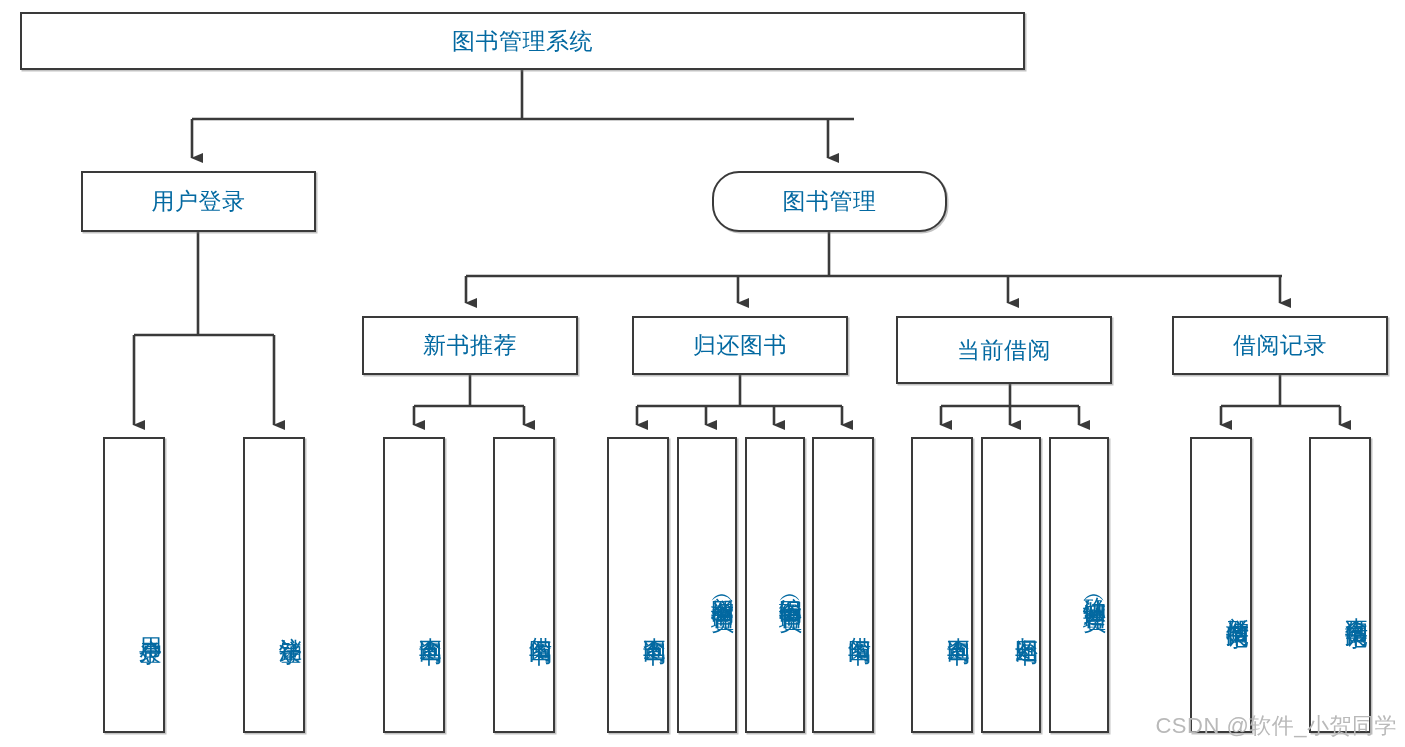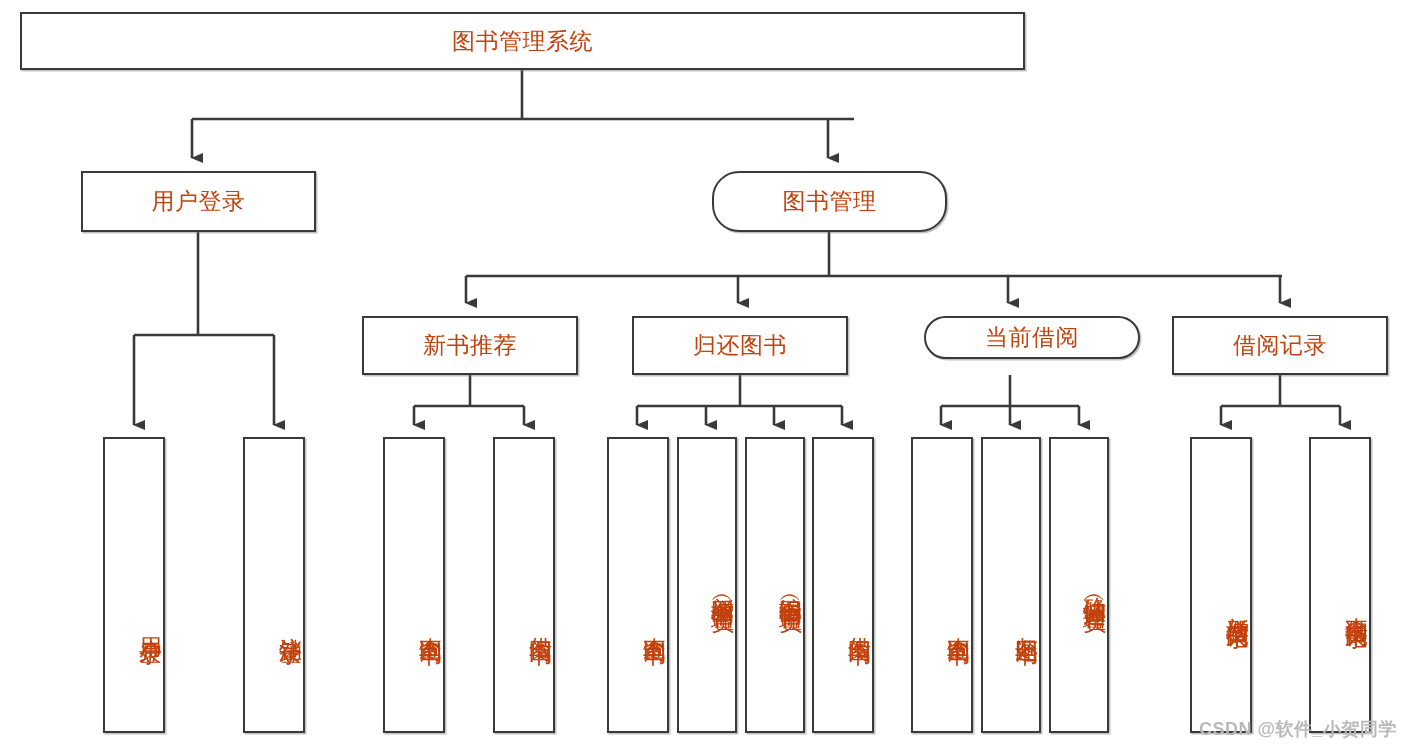--- a/index.html
+++ b/index.html
@@ -26,21 +26,21 @@
     pointer-events: none;
   }
   .node {
     position: absolute;
     box-sizing: border-box;
     border: 2px solid #3a3a3a;
     background: #ffffff;
     display: flex;
     align-items: center;
     justify-content: center;
-    color: #c2410c;
+    color: #0369a1;
     box-shadow: 1.5px 1.5px 0 rgba(120,120,120,0.45);
   }
   .node-h {
     font-size: 23px;
     letter-spacing: 0.5px;
     white-space: nowrap;
   }
   .node-v {
     writing-mode: vertical-rl;
     text-orientation: upright;
@@ -52,25 +52,24 @@
     padding-top: 6px;
     text-align: center;
   }
   .node-v.tall {
     padding-top: 4px;
   }
   .watermark {
     position: absolute;
     right: 8px;
     bottom: 6px;
-    font-size: 18px;
+    font-size: 22px;
     color: #b9b9b9;
     white-space: nowrap;
     letter-spacing: 0.5px;
-    font-weight: bold;
   }
 </style>
 </head>
 <body>
 
 <div id="canvas">
 
   <svg id="wires" viewBox="0 0 1405 747" xmlns="http://www.w3.org/2000/svg">
     <defs>
       <marker id="arrow" markerWidth="10" markerHeight="12" refX="5" refY="11" orient="auto" markerUnits="userSpaceOnUse">
@@ -124,21 +123,21 @@
   <div class="node node-h" style="left:20px; top:12px; width:1005px; height:58px;">图书管理系统</div>
 
   <div class="node node-h" style="left:81px; top:171px; width:235px; height:61px;">用户登录</div>
 
   <div class="node node-h" style="left:712px; top:171px; width:235px; height:61px;border-radius:27px;">图书管理</div>
 
   <div class="node node-h" style="left:362px; top:316px; width:216px; height:59px;">新书推荐</div>
 
   <div class="node node-h" style="left:632px; top:316px; width:216px; height:59px;">归还图书</div>
 
-  <div class="node node-h" style="left:924px; top:316px; width:216px; height:43px;border-radius:26px;">当前借阅</div>
+  <div class="node node-h" style="left:896px; top:316px; width:216px; height:68px;">当前借阅</div>
 
   <div class="node node-h" style="left:1172px; top:316px; width:216px; height:59px;text-align:center;">借阅记录</div>
 
   <div class="node node-v" style="left:103px; top:437px; width:62px; height:296px; padding-top:76px;">用户登录</div>
 
   <div class="node node-v" style="left:243px; top:437px; width:62px; height:296px; padding-top:76px;">注销登录</div>
 
   <div class="node node-v" style="left:383px; top:437px; width:62px; height:296px; padding-top:76px;">查询图书</div>
 
   <div class="node node-v" style="left:493px; top:437px; width:62px; height:296px; padding-top:76px;">借阅图书</div>

